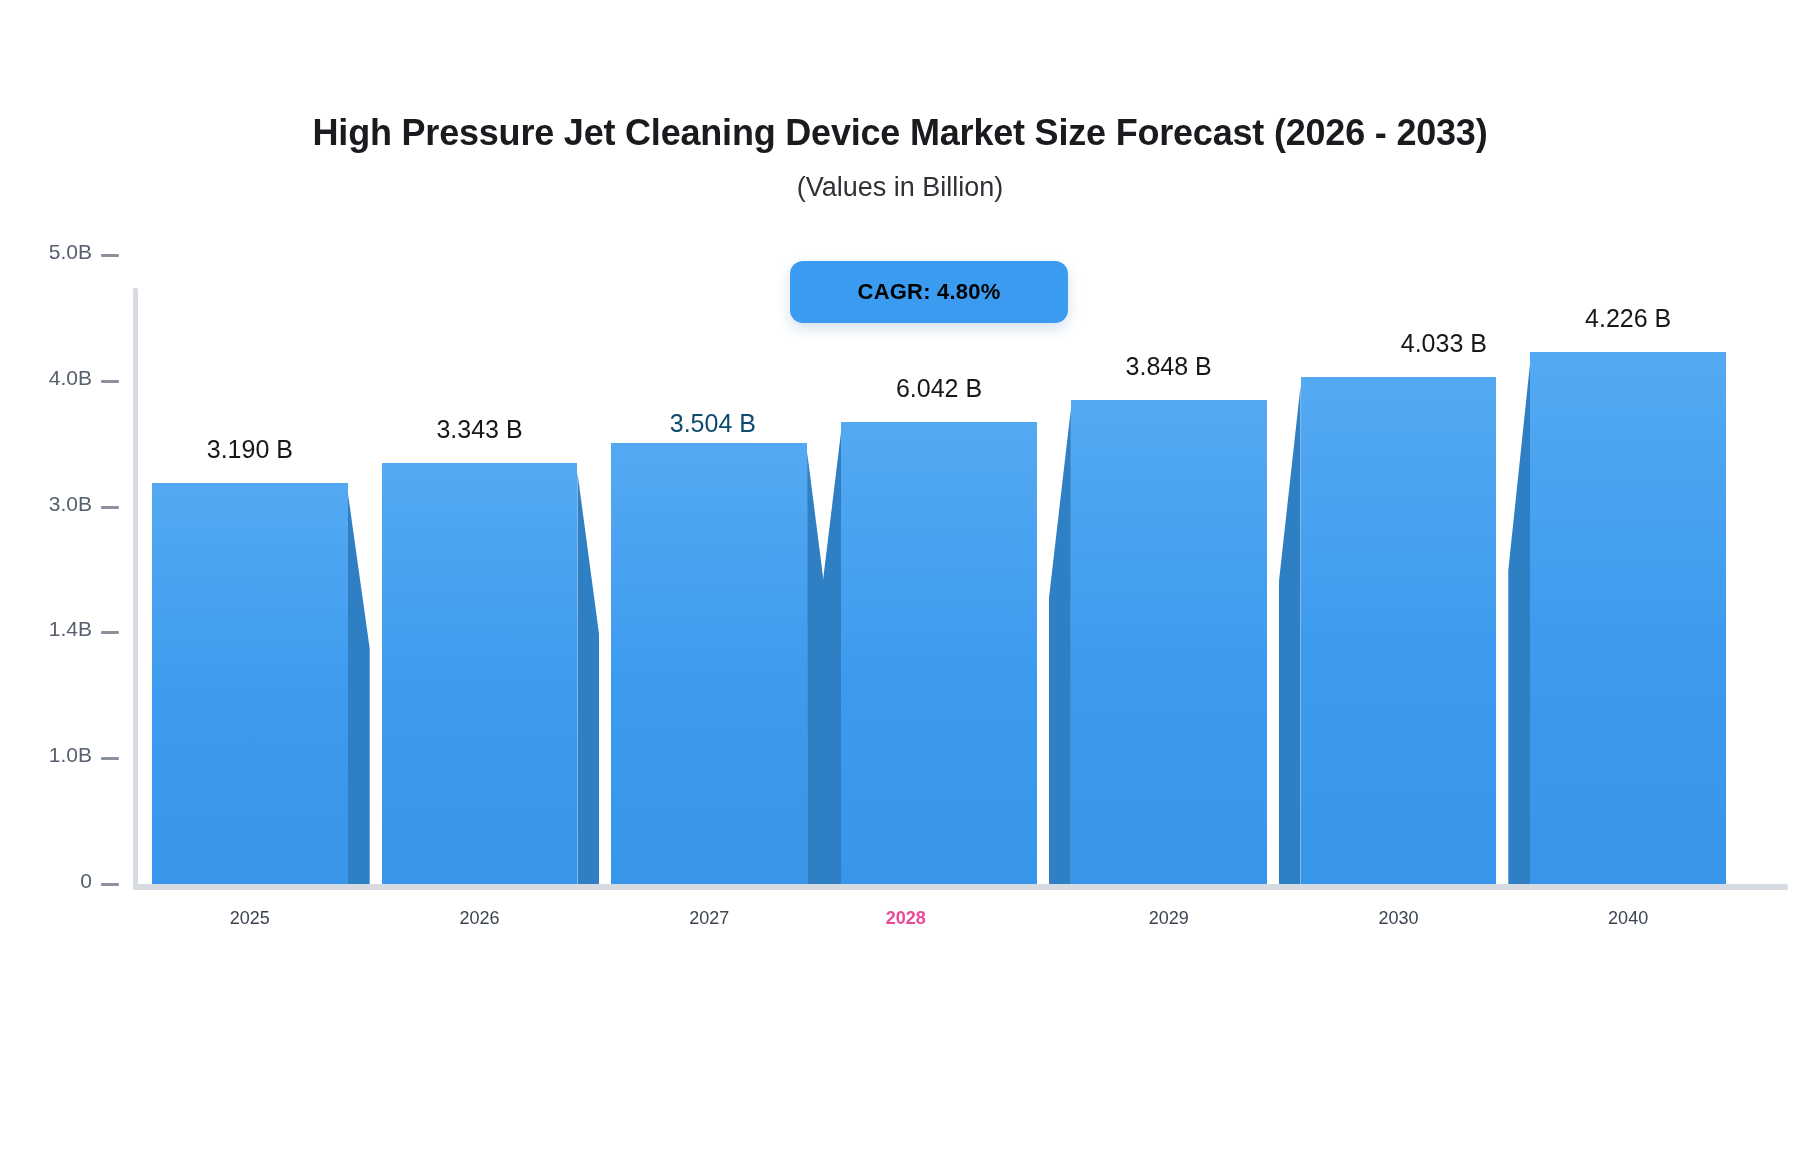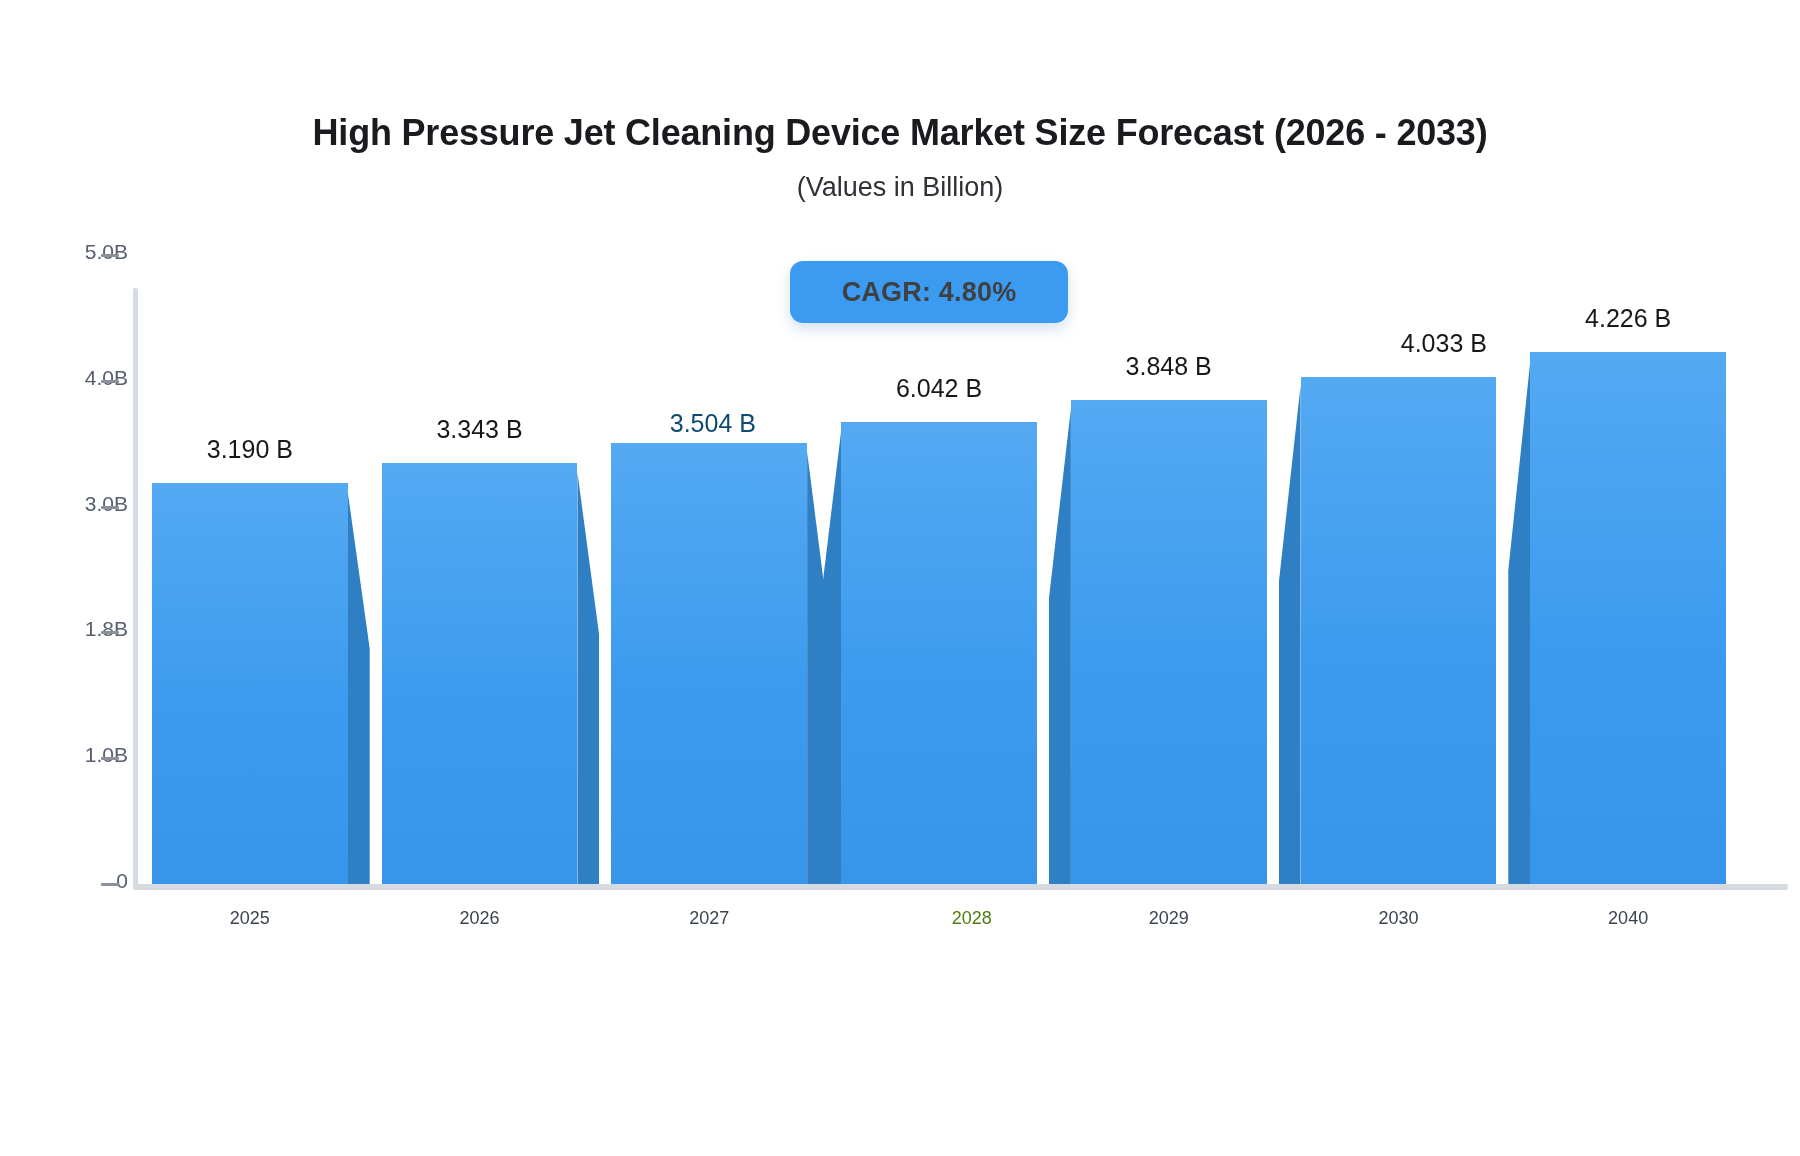--- a/index.html
+++ b/index.html
@@ -51,42 +51,41 @@
     width: 278px;
     height: 62px;
     background: #3b9bf0;
     border-radius: 13px;
     box-shadow: 0 6px 14px rgba(60,120,180,0.22);
     display: flex;
     align-items: center;
     justify-content: center;
   }
   #cagr-badge .cagr-text {
-    color: #404040;
-    font-size: 27px;
+    color: #000000;
+    font-size: 22px;
     font-weight: bold;
     letter-spacing: 0.2px;
   }
 
   
   #plot {
     position: absolute;
     left: 0;
     top: 0;
     width: 1800px;
     height: 1156px;
   }
   .y-tick-label {
     position: absolute;
     right: 1712px;      
     font-size: 21px;
     color: #57606f;
     text-align: right;
     white-space: nowrap;
-    padding-left: 36px;
   }
   .y-tick-mark {
     position: absolute;
     width: 18px;
     height: 3px;
     background: #8a919c;
     border-radius: 1px;
   }
   #y-axis-spine {
     position: absolute;
@@ -164,21 +163,21 @@
   </div>
 
   <div id="plot">
     <div id="y-axis-spine" style="background: rgb(214, 218, 225);"></div>
     <div id="x-axis-line" style="background: rgb(214, 218, 225);"></div>
     <div id="y-ticks">
         <div class="y-tick-label" style="left: 0px; width: 92px; top: 869px; color: rgb(87, 96, 111);">0</div>
         <div class="y-tick-mark" style="left: 101px; top: 883px; background: rgb(138, 145, 156);"></div>
         <div class="y-tick-label" style="left: 0px; width: 92px; top: 743.2px; color: rgb(87, 96, 111);">1.0B</div>
         <div class="y-tick-mark" style="left: 101px; top: 757.2px; background: rgb(138, 145, 156);"></div>
-        <div class="y-tick-label" style="left: 0px; width: 92px; top: 617.4px; color: rgb(87, 96, 111);">1.8B</div>
+        <div class="y-tick-label" style="left: 0px; width: 92px; top: 617.4px; color: rgb(87, 96, 111);">1.4B</div>
         <div class="y-tick-mark" style="left: 101px; top: 631.4px; background: rgb(138, 145, 156);"></div>
         <div class="y-tick-label" style="left: 0px; width: 92px; top: 491.6px; color: rgb(87, 96, 111);">3.0B</div>
         <div class="y-tick-mark" style="left: 101px; top: 505.6px; background: rgb(138, 145, 156);"></div>
         <div class="y-tick-label" style="left: 0px; width: 92px; top: 365.8px; color: rgb(87, 96, 111);">4.0B</div>
         <div class="y-tick-mark" style="left: 101px; top: 379.8px; background: rgb(138, 145, 156);"></div>
         <div class="y-tick-label" style="left: 0px; width: 92px; top: 240px; color: rgb(87, 96, 111);">5.0B</div>
         <div class="y-tick-mark" style="left: 101px; top: 254px; background: rgb(138, 145, 156);"></div>
       </div>
     <div id="bars">
         <div class="bar-group">
@@ -214,21 +213,21 @@
         <div class="bar-group">
           <div class="bar-face" style="left: 1530.29px; top: 352.369px; width: 195.714px; height: 531.631px;"></div>
           <div class="bar-side" style="width: 22px; background: rgb(47, 127, 196); left: 1508.29px; top: 361.369px; height: 522.631px; clip-path: polygon(0px 40%, 100% 0px, 100% 100%, 0px 100%);"></div>
           <div class="bar-value" style="left: 1490.29px; width: 275.714px; top: 304.369px; color: rgb(23, 24, 28);">4.226 B</div>
         </div>
       </div>
     <div id="x-ticks">
         <div class="x-tick-label" style="left: 112px; width: 275.714px; color: rgb(59, 68, 80);">2025</div>
         <div class="x-tick-label" style="left: 341.714px; width: 275.714px; color: rgb(59, 68, 80);">2026</div>
         <div class="x-tick-label" style="left: 571.429px; width: 275.714px; color: rgb(59, 68, 80);">2027</div>
-        <div class="x-tick-label" style="left: 834px; width: 275.714px; color: #4d7c0f;">2028</div>
+        <div class="x-tick-label" style="left: 768px; width: 275.714px; color: #ec4899; font-weight: bold;">2028</div>
         <div class="x-tick-label" style="left: 1030.86px; width: 275.714px; color: rgb(59, 68, 80);">2029</div>
         <div class="x-tick-label" style="left: 1260.57px; width: 275.714px; color: rgb(59, 68, 80);">2030</div>
         <div class="x-tick-label" style="left: 1490.29px; width: 275.714px; color: rgb(59, 68, 80);">2040</div>
       </div>
   </div>
 
 
 </div>
 
 </body></html>

